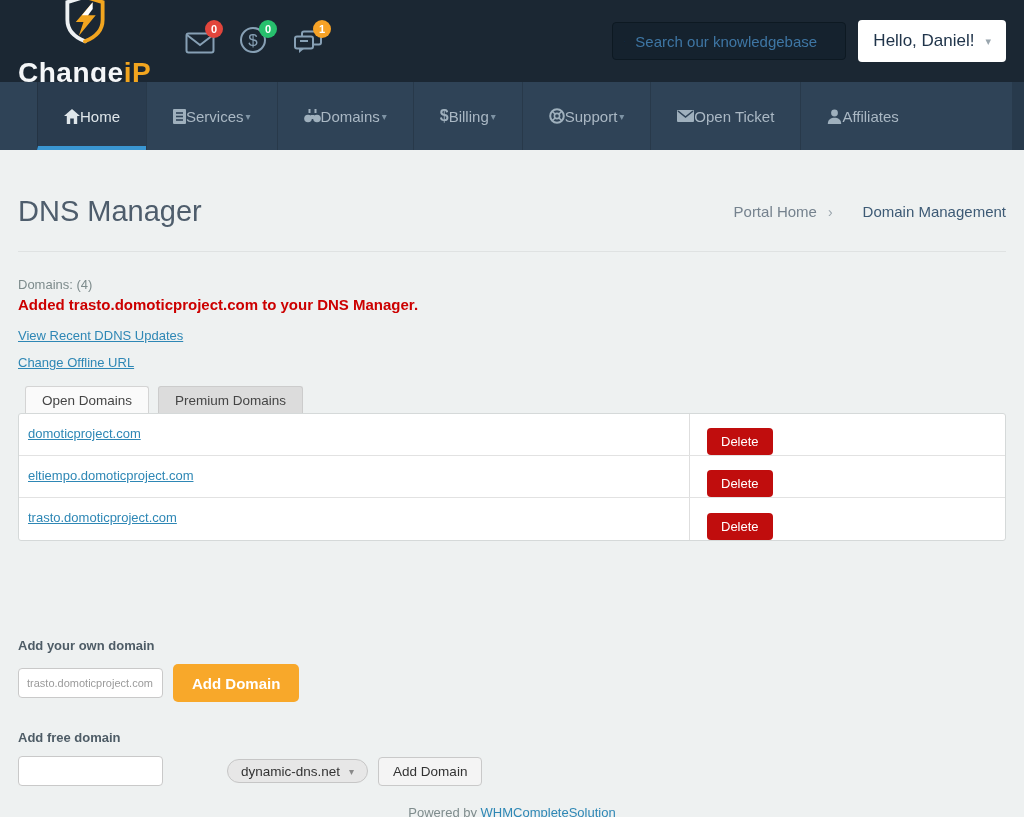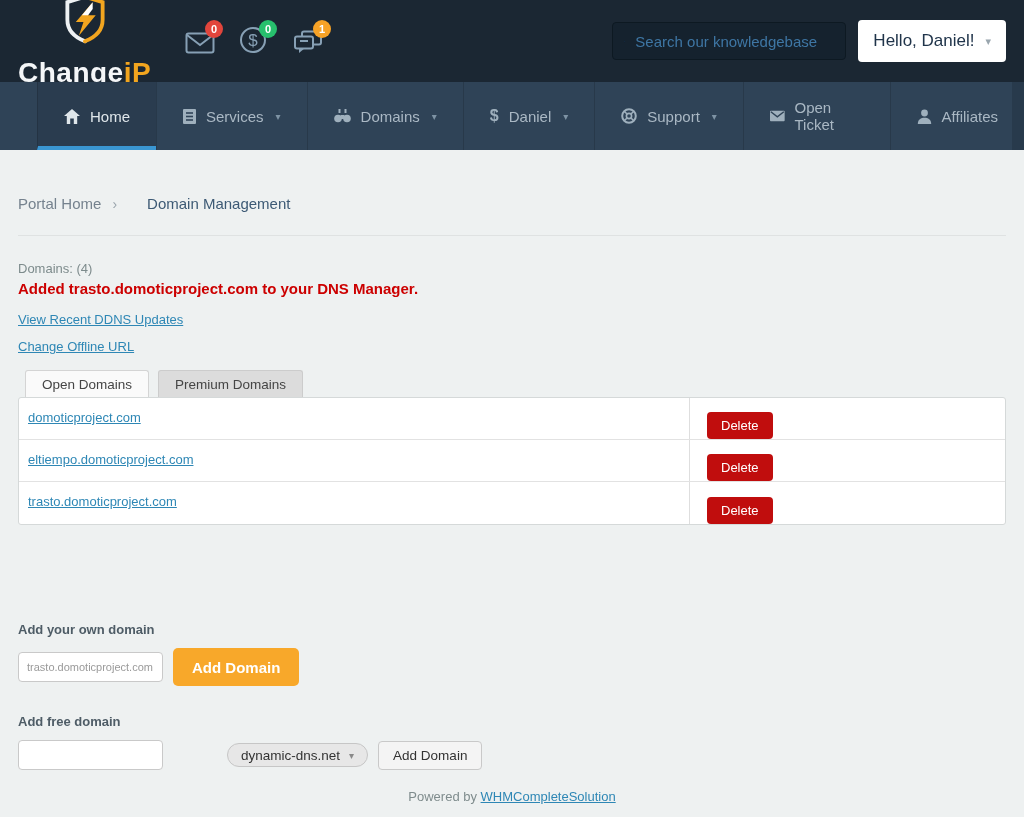--- a/index.html
+++ b/index.html
@@ -38,21 +38,21 @@
   .searchbox input::placeholder { color:#3e76a4; opacity:1; }
   .user-btn {
     margin-left:12px; height:42px; background:#fff; border:none; border-radius:4px;
     padding:0 15px; font-size:17px; color:#20344a; display:flex; align-items:center;
     font-family:"Liberation Sans", sans-serif; cursor:pointer;
   }
   .user-btn .caret { margin-left:11px; color:#9aa6ae; font-size:11px; }
   
   .nav { height:68px; background:#2f4357; display:flex; padding-left:37px; position:relative; }
   .nav-item {
-    display:flex; align-items:center; gap:10px; padding:0 26px; height:68px;
+    display:flex; align-items:center; padding:0 26px; height:68px;
     color:#aab8c4; font-size:15px; cursor:pointer;
     border-left:1px solid rgba(0,0,0,.14);
     justify-content:center;
   }
   .nav-item:last-of-type { border-right:1px solid rgba(0,0,0,.14); }
   .nav-item.active {
     background:#2a3c4f; color:#dfe6ea;
     border-bottom:4px solid #3a96d2; padding-top:4px;
   }
   .nav-item .caret { font-size:10px; color:#7e93a4; margin-left:2px; }
@@ -199,21 +199,21 @@
         <path d="M4.5 0 h2 v4 h-2 z M10.5 0 h2 v4 h-2 z" fill="#9fb0bd"></path>
         <circle cx="4" cy="9.5" r="3.8" fill="#9fb0bd"></circle>
         <circle cx="13" cy="9.5" r="3.8" fill="#9fb0bd"></circle>
         <rect x="6.5" y="6" width="4" height="4" fill="#9fb0bd"></rect>
       </svg>
     <span>Domains</span>
       <span class="caret">▾</span>
   </div>
   <div class="nav-item">
     <span class="dollar">$</span>
-    <span>Daniel</span>
+    <span>Billing</span>
       <span class="caret">▾</span>
   </div>
   <div class="nav-item">
     <svg width="16" height="16" viewBox="0 0 16 16">
         <circle cx="8" cy="8" r="6.8" fill="none" stroke="#9fb0bd" stroke-width="2"></circle>
         <circle cx="8" cy="8" r="2.6" fill="none" stroke="#9fb0bd" stroke-width="1.6"></circle>
         <line x1="3.2" y1="3.2" x2="6" y2="6" stroke="#9fb0bd" stroke-width="1.6"></line>
         <line x1="12.8" y1="3.2" x2="10" y2="6" stroke="#9fb0bd" stroke-width="1.6"></line>
         <line x1="3.2" y1="12.8" x2="6" y2="10" stroke="#9fb0bd" stroke-width="1.6"></line>
         <line x1="12.8" y1="12.8" x2="10" y2="10" stroke="#9fb0bd" stroke-width="1.6"></line>
@@ -234,20 +234,21 @@
         <path d="M0.8 15 C0.8 10.5 4 8.8 7.5 8.8 S14.2 10.5 14.2 15 Z" fill="#9fb0bd"></path>
       </svg>
     <span>Affiliates</span>
   </div>
   <div class="nav-edge"></div>
 </div>
 
 <div class="main">
 
   <div class="page-head">
+    <div class="page-title">DNS Manager</div>
     <div class="breadcrumb">
       <span>Portal Home</span>
       <span class="sep">›</span>
       <span class="current">Domain Management</span>
     </div>
   </div>
   <hr class="rule">
 
   <div class="meta">
     <div class="domains-count">Domains: (4)</div>

